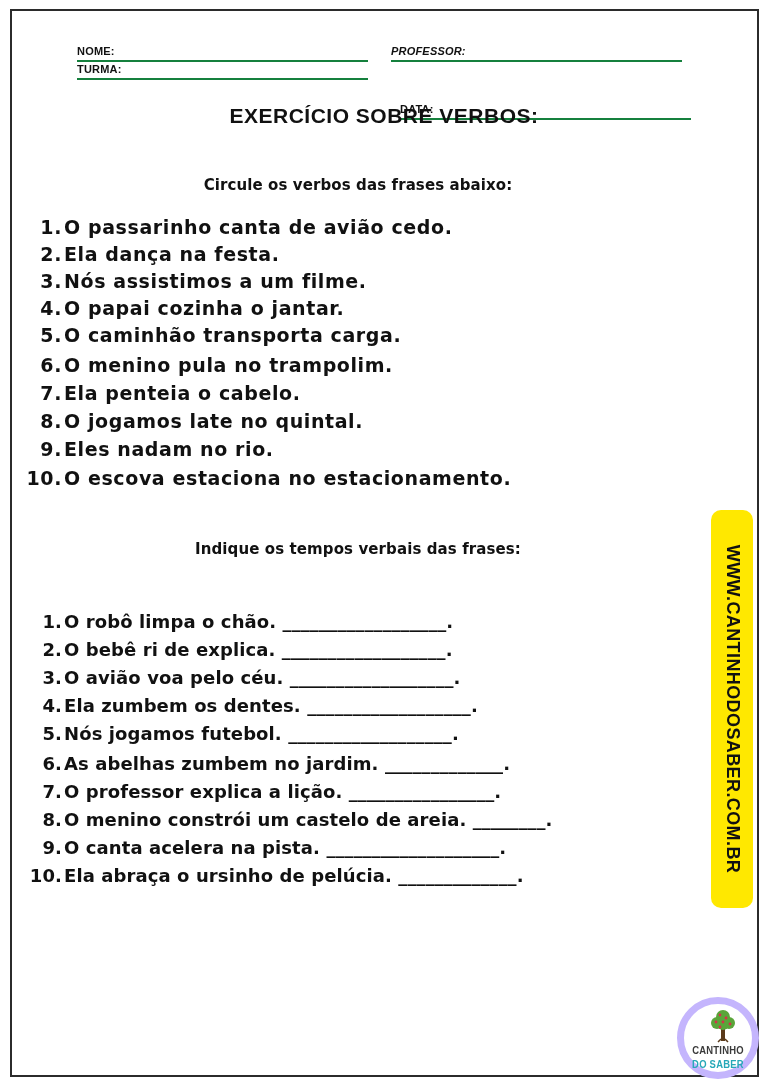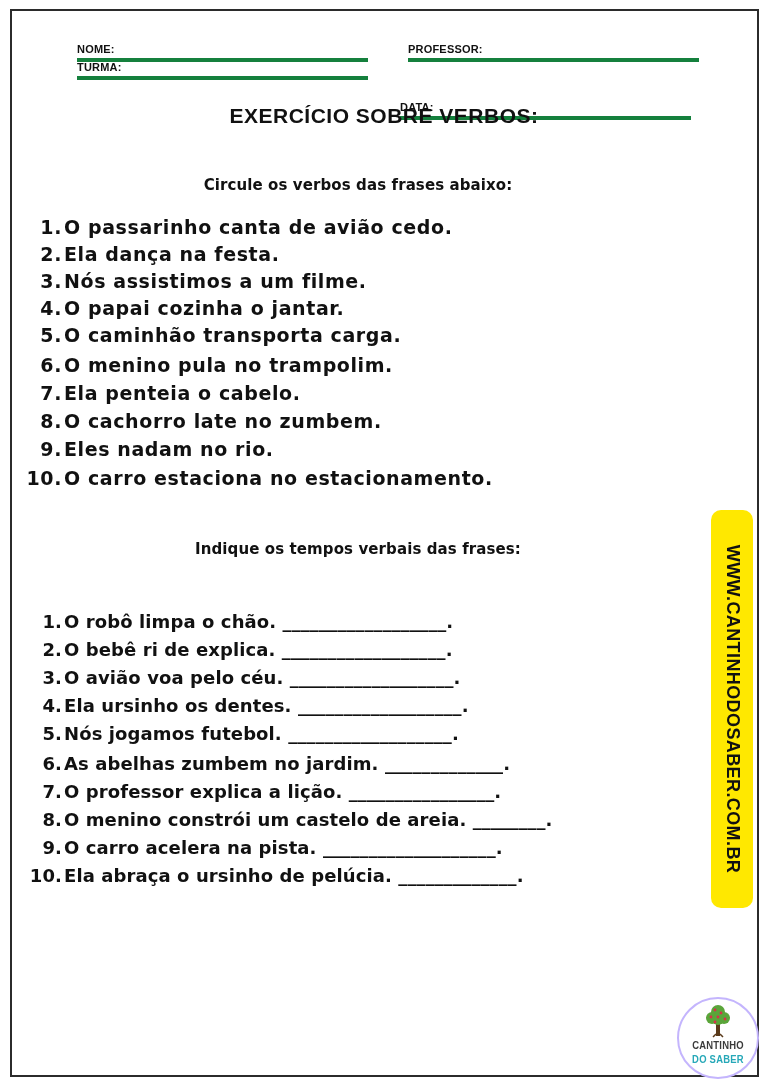--- a/index.html
+++ b/index.html
@@ -5,29 +5,29 @@
     * { box-sizing: border-box; margin: 0; padding: 0; }
     html, body { width: 768px; height: 1086px; background: #ffffff; overflow: hidden; }
     body { position: relative; font-family: "DejaVu Sans", sans-serif; color: #111111; }
 
     .page-border {
       position: absolute; left: 10px; top: 9px; width: 749px; height: 1068px;
       border: 2px solid #2b2b2b; background: #ffffff;
     }
 
     
-    .field { position: absolute; height: 22px; border-bottom: 4px solid #15803d; }
+    .field { position: absolute; height: 22px; border-bottom: 2px solid #15803d; }
     .field .lbl {
       position: absolute; left: 0; bottom: 3px;
       font-family: "Liberation Sans", sans-serif; font-weight: bold; font-size: 11px;
       letter-spacing: 0.2px; color: #111;
     }
     #f-nome { left: 77px; top: 40px; width: 291px; }
     #f-turma { left: 77px; top: 58px; width: 291px; }
-    #f-prof { left: 408px; top: 40px; width: 291px; }
+    #f-prof { left: 391px; top: 40px; width: 291px; font-style: italic; }
     #f-data { left: 400px; top: 66px; width: 291px; margin-top: 32px; }
 
     .title {
       position: absolute; left: 0; width: 768px; top: 104px; text-align: center;
       font-family: "Liberation Sans", sans-serif; font-weight: bold; font-size: 21px; letter-spacing: 0.5px;
     }
 
     .instruction {
       position: absolute; left: 0; width: 716px; text-align: center;
       font-family: "DejaVu Sans", sans-serif; font-weight: bold; font-size: 15px; letter-spacing: 0.1px;
@@ -55,21 +55,21 @@
     .url-text {
       position: absolute; left: 21px; top: 199px;
       transform: translate(-50%, -50%) rotate(90deg);
       white-space: nowrap;
       font-family: "Liberation Sans", sans-serif; font-weight: bold; font-size: 18px; letter-spacing: 0.4px; color: #111;
     }
 
     
     .logo {
       position: absolute; left: 677px; top: 997px; width: 82px; height: 82px;
-      border-radius: 50%; border: 2px solid #c4b5fd; background: #ffffff;
+      border-radius: 50%; border: 7px solid #c4b5fd; background: #ffffff;
     }
     .logo svg { position: absolute; left: 27px; top: 5px; }
     .logo .l1, .logo .l2 {
       position: absolute; left: 0; width: 100%; text-align: center;
       font-family: "Liberation Sans", sans-serif; font-weight: bold; font-size: 11.5px; letter-spacing: 0.3px;
       transform: scaleX(0.82);
     }
     .logo .l1 { top: 40px; color: #3a3a3a; }
     .logo .l2 { top: 54px; color: #26a8b8; }
   </style>
@@ -119,70 +119,70 @@
   <div class="item" style="top:354px">
       <span class="num">6.</span>
       <span class="txt">O menino pula no trampolim.</span>
     </div>
   <div class="item" style="top:382px">
       <span class="num">7.</span>
       <span class="txt">Ela penteia o cabelo.</span>
     </div>
   <div class="item" style="top:410px">
       <span class="num">8.</span>
-      <span class="txt">O cachorro late no zumbem.</span>
+      <span class="txt">O jogamos late no quintal.</span>
     </div>
   <div class="item" style="top:438px">
       <span class="num">9.</span>
       <span class="txt">Eles nadam no rio.</span>
     </div>
   <div class="item" style="top:467px">
       <span class="num">10.</span>
-      <span class="txt">O carro estaciona no estacionamento.</span>
+      <span class="txt">O escova estaciona no estacionamento.</span>
     </div>
 </div>
 
 <div class="instruction" id="instr2">Indique os tempos verbais das frases:</div>
 
 <div class="list" id="list2">
   <div class="item" style="top:611px">
       <span class="num">1.</span>
       <span class="txt"><span>O robô limpa o chão. </span><span>__________________.</span></span>
     </div>
   <div class="item" style="top:639px">
       <span class="num">2.</span>
       <span class="txt"><span>O bebê ri de explica. </span><span>__________________.</span></span>
     </div>
   <div class="item" style="top:667px">
       <span class="num">3.</span>
       <span class="txt"><span>O avião voa pelo céu. </span><span>__________________.</span></span>
     </div>
   <div class="item" style="top:695px">
       <span class="num">4.</span>
-      <span class="txt"><span>Ela ursinho os dentes. </span><span>__________________.</span></span>
+      <span class="txt"><span>Ela zumbem os dentes. </span><span>__________________.</span></span>
     </div>
   <div class="item" style="top:723px">
       <span class="num">5.</span>
       <span class="txt"><span>Nós jogamos futebol. </span><span>__________________.</span></span>
     </div>
   <div class="item" style="top:753px">
       <span class="num">6.</span>
       <span class="txt"><span>As abelhas zumbem no jardim. </span><span>_____________.</span></span>
     </div>
   <div class="item" style="top:781px">
       <span class="num">7.</span>
       <span class="txt"><span>O professor explica a lição. </span><span>________________.</span></span>
     </div>
   <div class="item" style="top:809px">
       <span class="num">8.</span>
       <span class="txt"><span>O menino constrói um castelo de areia. </span><span>________.</span></span>
     </div>
   <div class="item" style="top:837px">
       <span class="num">9.</span>
-      <span class="txt"><span>O carro acelera na pista. </span><span>___________________.</span></span>
+      <span class="txt"><span>O canta acelera na pista. </span><span>___________________.</span></span>
     </div>
   <div class="item" style="top:865px">
       <span class="num">10.</span>
       <span class="txt"><span>Ela abraça o ursinho de pelúcia. </span><span>_____________.</span></span>
     </div>
 </div>
 
 <div class="url-band">
   <span class="url-text">WWW.CANTINHODOSABER.COM.BR</span>
 </div>

